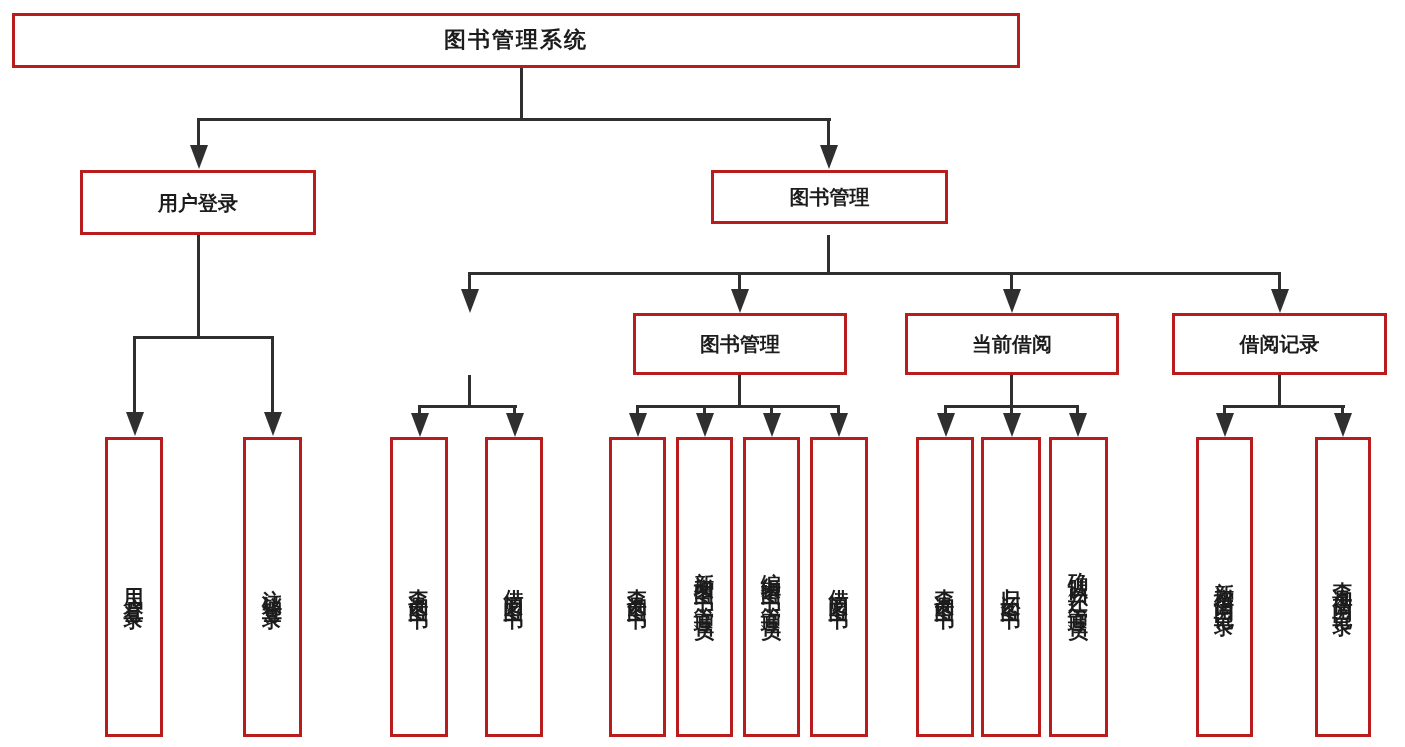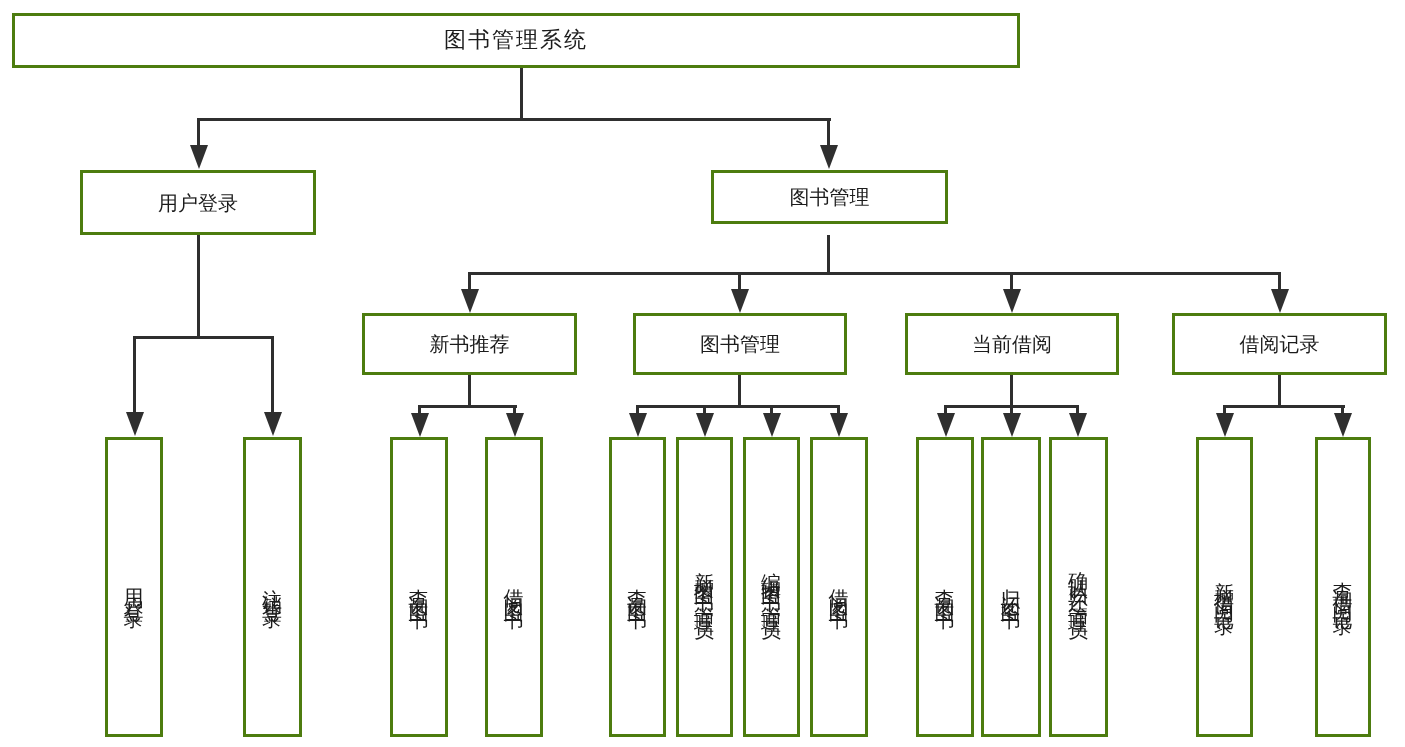--- a/index.html
+++ b/index.html
@@ -3,23 +3,23 @@
 <meta charset="utf-8">
 <style>
   html,body { margin:0; padding:0; background:#ffffff; }
   .canvas {
     position:relative; width:1405px; height:747px; background:#ffffff;
     font-family:"Liberation Sans","DejaVu Sans",sans-serif; overflow:hidden;
     color:#1c1c1c;
   }
   .node {
     position:absolute; box-sizing:border-box;
-    border:3px solid #4d7c0f; background:#ffffff;
+    border:3px solid #b91c1c; background:#ffffff;
     display:flex; align-items:center; justify-content:center;
-    text-align:center; line-height:1.1;
+    text-align:center; line-height:1.1;font-weight:bold;
   }
   .node.h  { font-size:20px; }
   .node.rootbox { font-size:22px; letter-spacing:2px; }
   .node.v  {
     writing-mode:vertical-rl; text-orientation:mixed;
     font-size:20px; letter-spacing:7px;
   }
   .line { position:absolute; background:#2f2f2f; }
   .ah {
     position:absolute; width:0; height:0;
@@ -59,21 +59,20 @@
   <div class="line" style="left:468px; top:272px; width:813px; height:3px;"></div>
   <div class="line" style="left:468px; top:272px; width:3px; height:18px;"></div>
   <div class="ah" style="left:461px; top:289px;"></div>
   <div class="line" style="left:738px; top:272px; width:3px; height:18px;"></div>
   <div class="ah" style="left:731px; top:289px;"></div>
   <div class="line" style="left:1010px; top:272px; width:3px; height:18px;"></div>
   <div class="ah" style="left:1003px; top:289px;"></div>
   <div class="line" style="left:1278px; top:272px; width:3px; height:18px;"></div>
   <div class="ah" style="left:1271px; top:289px;"></div>
 
-  <div class="node h" style="left:362px; top:313px; width:215px; height:62px;">新书推荐</div>
   <div class="node h" style="left:633px; top:313px; width:214px; height:62px;">图书管理</div>
   <div class="node h" style="left:1172px; top:313px; width:215px; height:62px;">借阅记录</div>
   <div class="node h" style="left:905px; top:313px; width:214px; height:62px;">当前借阅</div>
 
   <div class="line" style="left:468px; top:375px; width:3px; height:32px;"></div>
   <div class="line" style="left:418px; top:405px; width:99px; height:3px;"></div>
   <div class="line" style="left:418px; top:405px; width:3px; height:10px;"></div>
   <div class="ah" style="left:411px; top:413px;"></div>
   <div class="line" style="left:513px; top:405px; width:3px; height:10px;"></div>
   <div class="ah" style="left:506px; top:413px;"></div>

